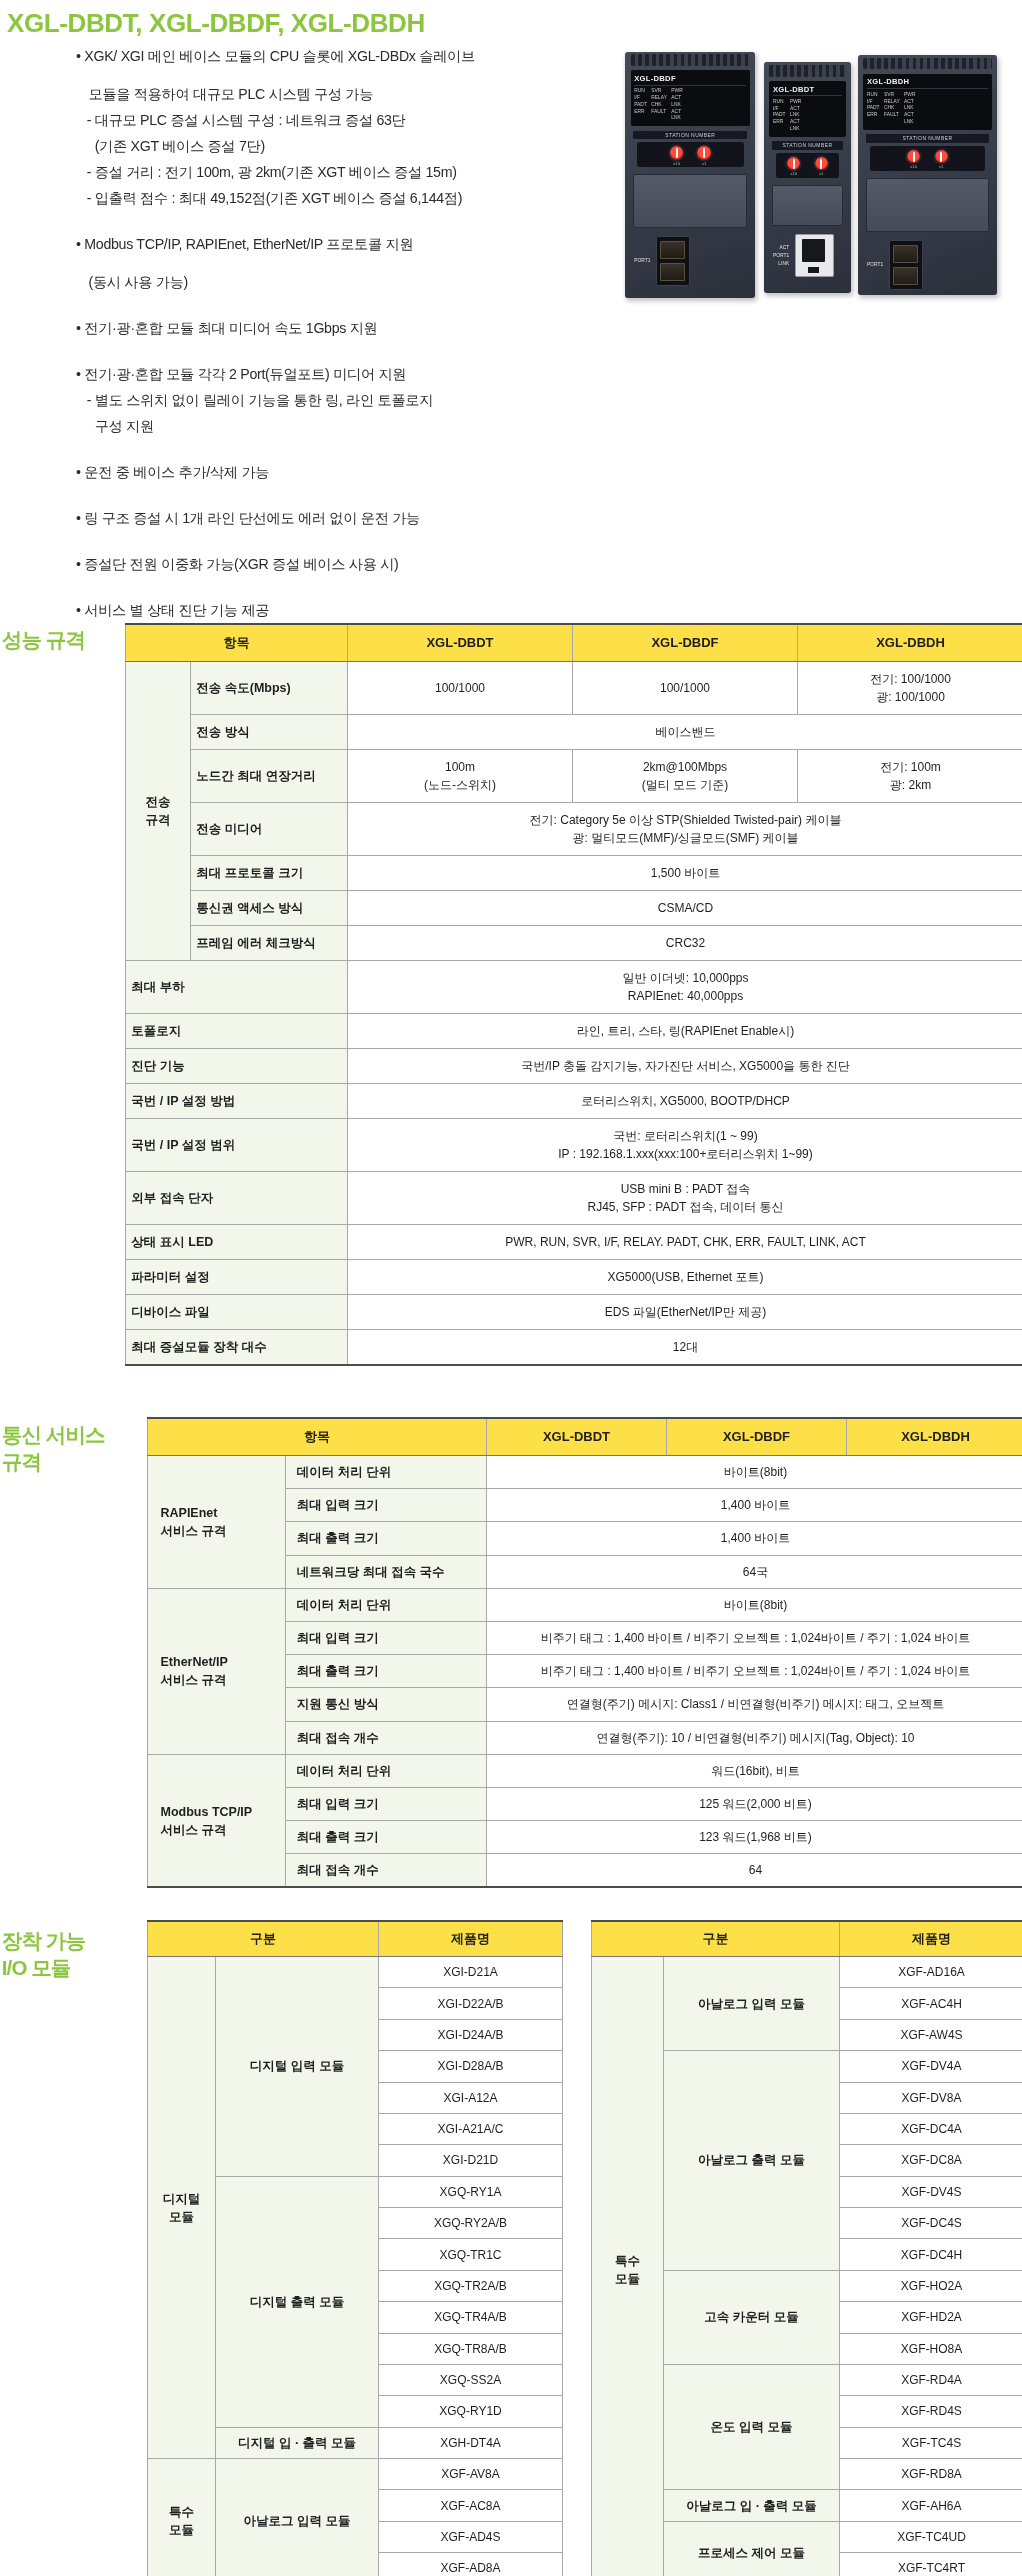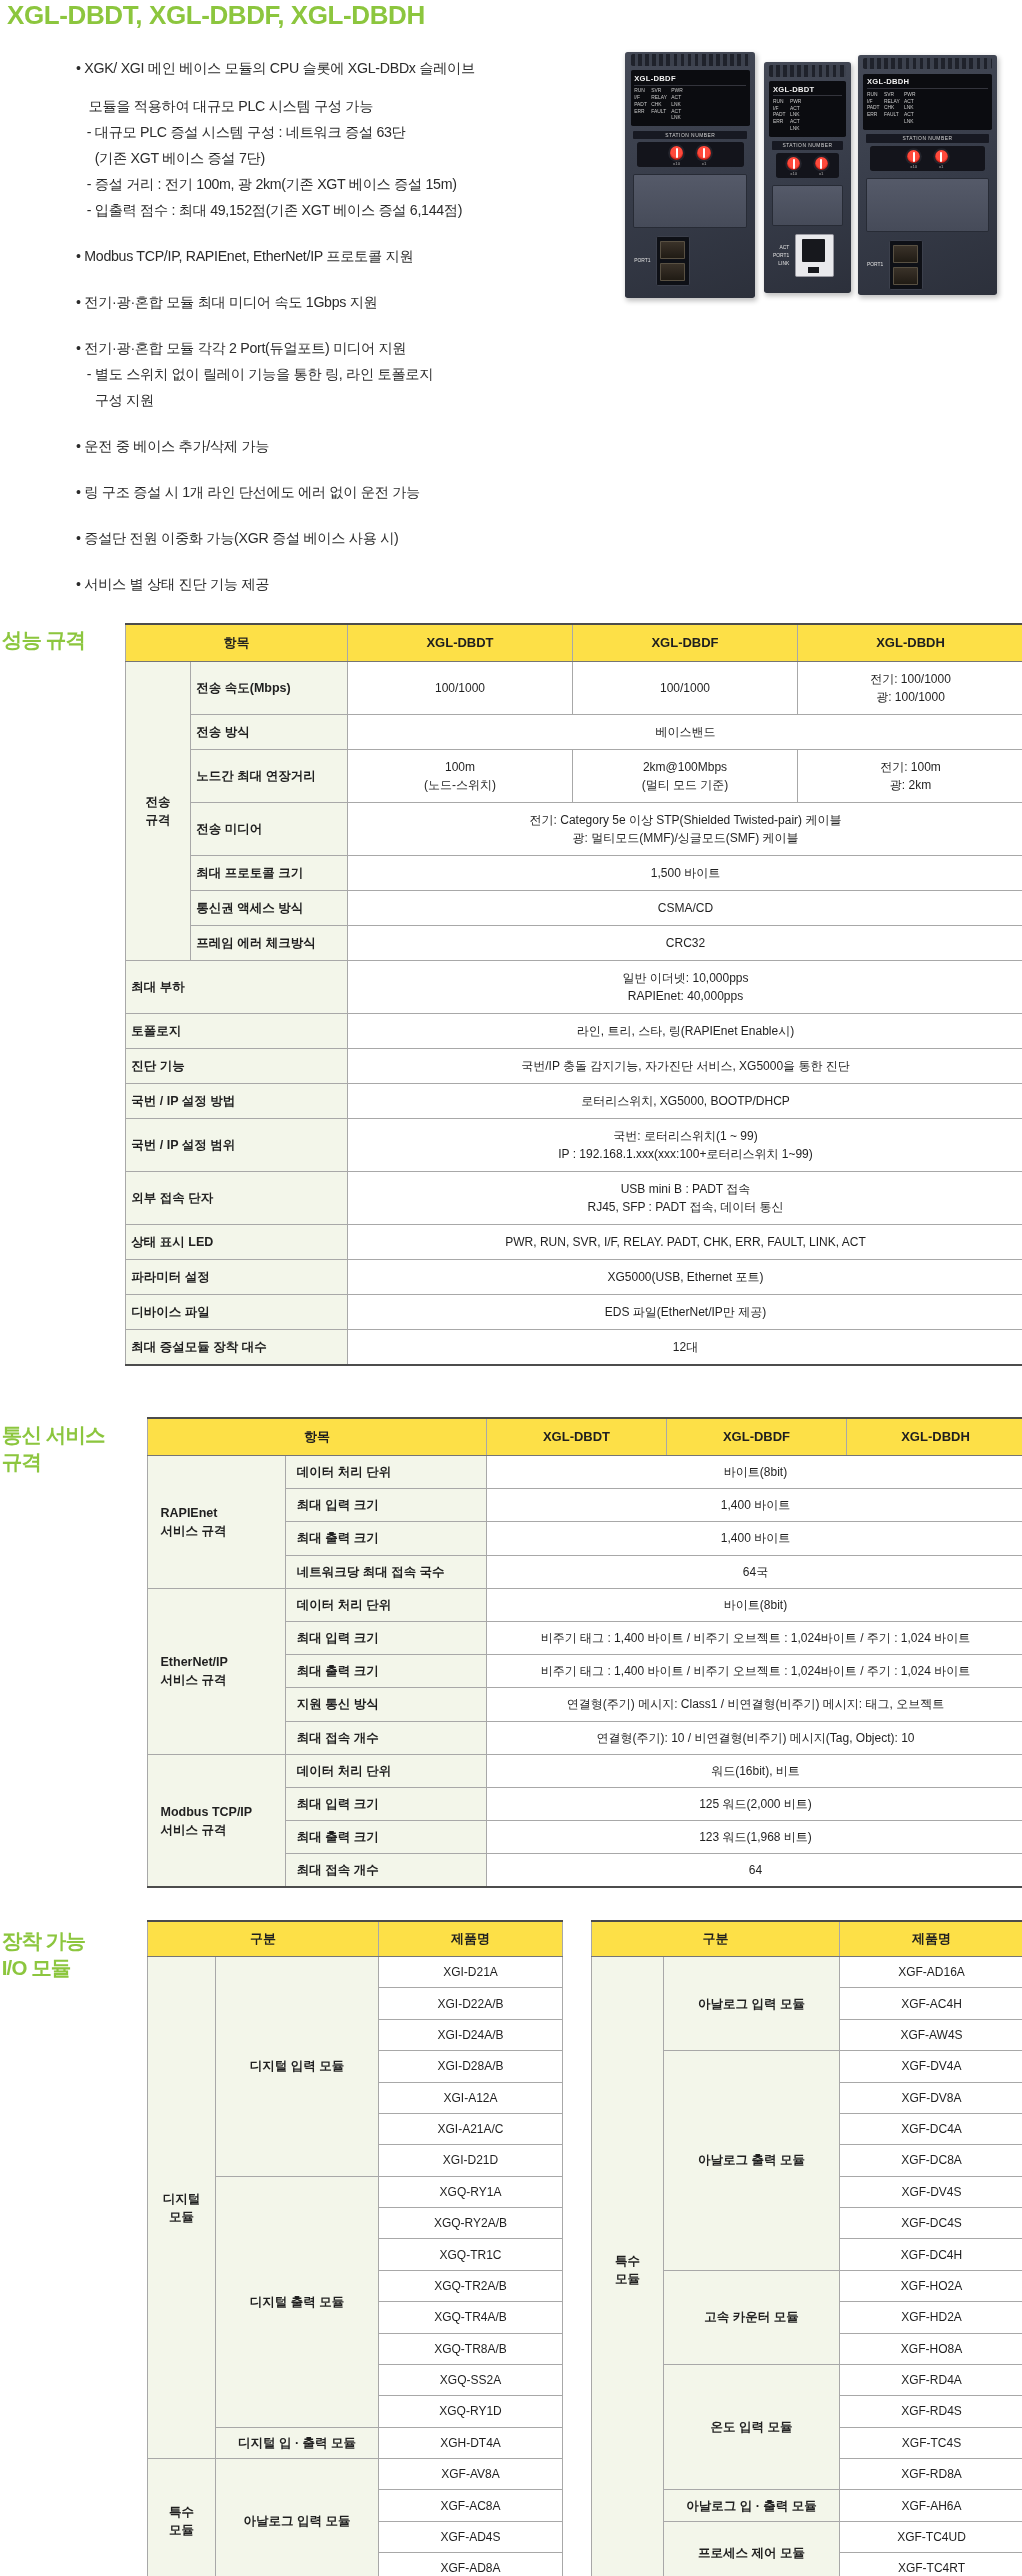--- a/index.html
+++ b/index.html
@@ -1,24 +1,24 @@
 <!DOCTYPE html>
 <html style="font-size:14.2px"><head>
 <meta charset="utf-8">
 <style>
   html,body{margin:0;padding:0;background:#fff;}
   body{font-family:"Liberation Sans","DejaVu Sans",sans-serif;color:#222;}
   #page{position:relative;width:1023px;height:2576px;background:#fff;overflow:hidden;}
 
   
-  #title{position:absolute;left:7.1px;top:0;font-size:26px;font-weight:800;
+  #title{position:absolute;left:7.1px;top:8px;font-size:26px;font-weight:800;
          color:#8cc63e;letter-spacing:-0.4px;}
 
   
-  #features{position:absolute;left:76px;top:55px;width:520px;}
+  #features{position:absolute;left:76px;top:43px;width:520px;}
   .ln{font-size:14.2px;line-height:26px;color:#2b2b2b;letter-spacing:-0.3px;}
   .ln.b{margin-top:20px;}
   .ln.b:first-child{margin-top:0;}
   .ln.d{padding-left:10.7px;}
   .ln.c{padding-left:12.5px;margin-top:12px;}
   .ln.c2{padding-left:18.7px;}
 
   
   #photo{position:absolute;left:620px;top:41px;width:382px;height:260px;background:#fff;}
   .module{position:absolute;border-radius:2.7px;background:linear-gradient(160deg,#454a57 0%,#363b48 55%,#2c303b 100%);
@@ -82,20 +82,21 @@
   <div id="title">XGL-DBDT, XGL-DBDF, XGL-DBDH</div>
 
   <div id="features">
       <div class="ln b">• XGK/ XGI 메인 베이스 모듈의 CPU 슬롯에 XGL-DBDx 슬레이브</div>
       <div class="ln c">모듈을 적용하여 대규모 PLC 시스템 구성 가능</div>
       <div class="ln d">- 대규모 PLC 증설 시스템 구성 : 네트워크 증설 63단</div>
       <div class="ln c2">(기존 XGT 베이스 증설 7단)</div>
       <div class="ln d">- 증설 거리 : 전기 100m, 광 2km(기존 XGT 베이스 증설 15m)</div>
       <div class="ln d">- 입출력 점수 : 최대 49,152점(기존 XGT 베이스 증설 6,144점)</div>
       <div class="ln b">• Modbus TCP/IP, RAPIEnet, EtherNet/IP 프로토콜 지원</div>
+      <div class="ln c">(동시 사용 가능)</div>
       <div class="ln b">• 전기·광·혼합 모듈 최대 미디어 속도 1Gbps 지원</div>
       <div class="ln b">• 전기·광·혼합 모듈 각각 2 Port(듀얼포트) 미디어 지원</div>
       <div class="ln d">- 별도 스위치 없이 릴레이 기능을 통한 링, 라인 토폴로지</div>
       <div class="ln c2">구성 지원</div>
       <div class="ln b">• 운전 중 베이스 추가/삭제 가능</div>
       <div class="ln b">• 링 구조 증설 시 1개 라인 단선에도 에러 없이 운전 가능</div>
       <div class="ln b">• 증설단 전원 이중화 가능(XGR 증설 베이스 사용 시)</div>
       <div class="ln b">• 서비스 별 상태 진단 기능 제공</div>
     </div>
 

